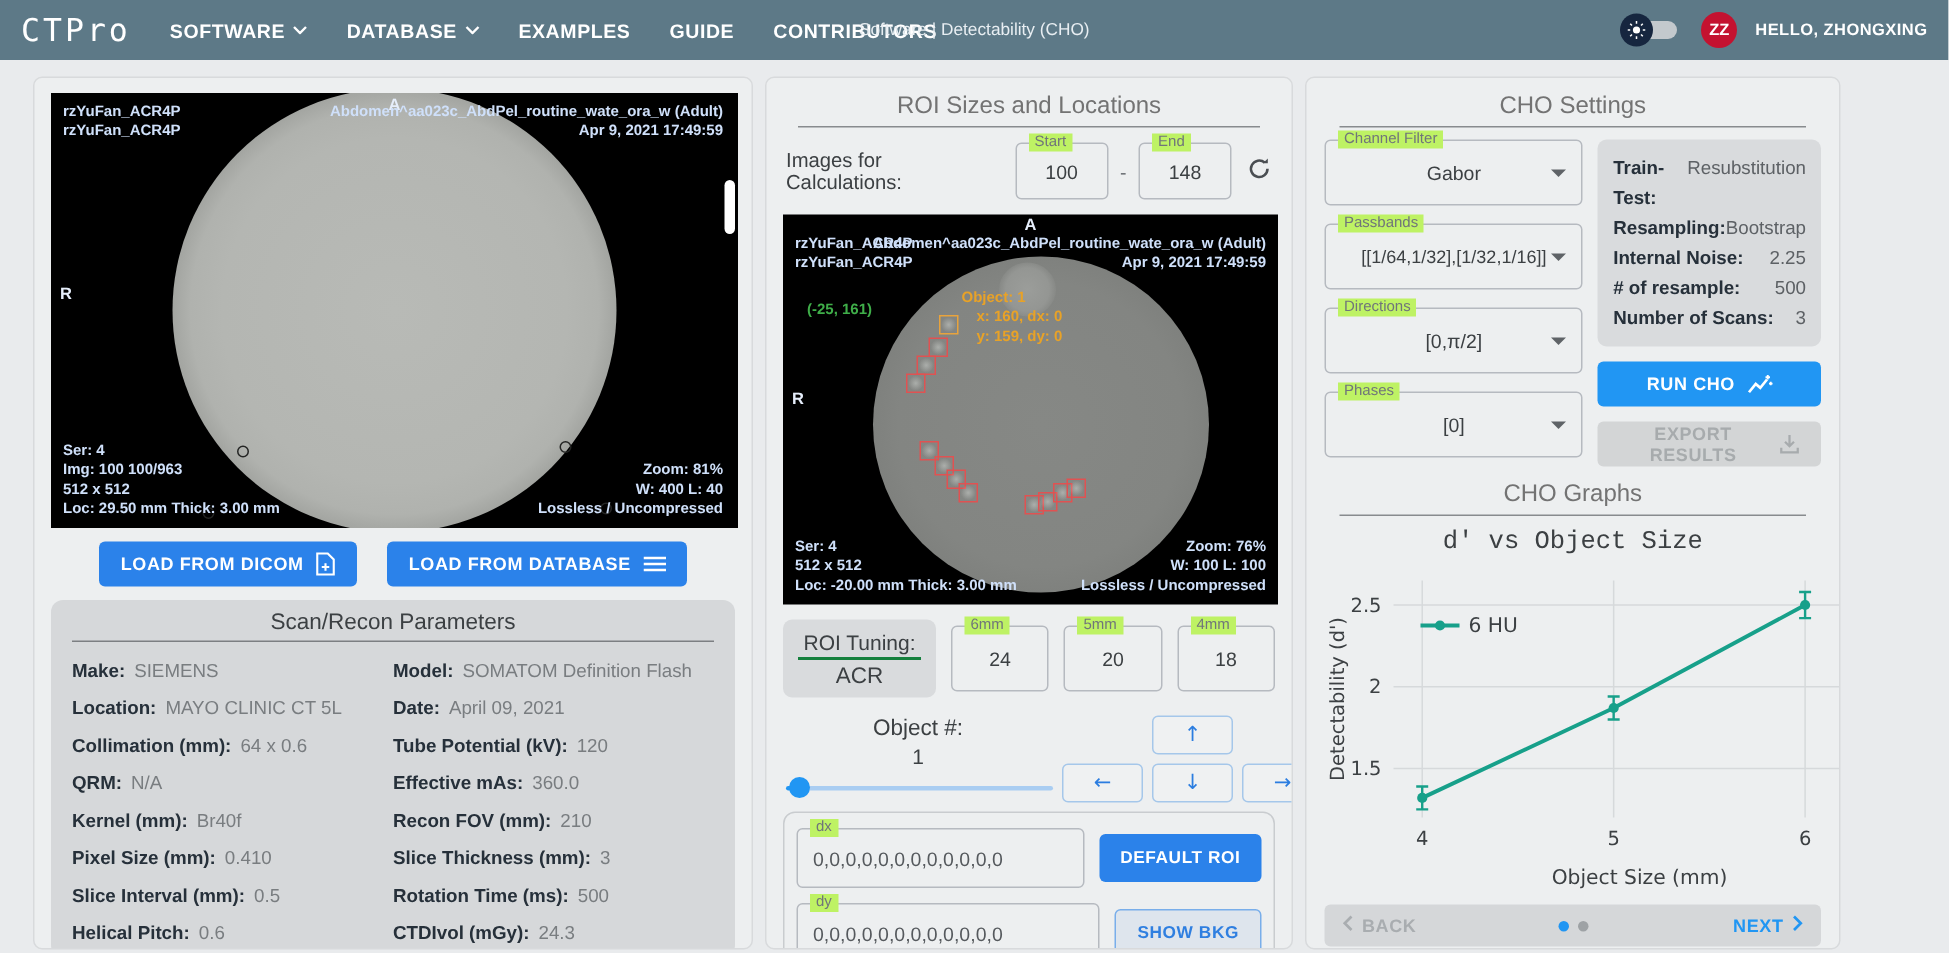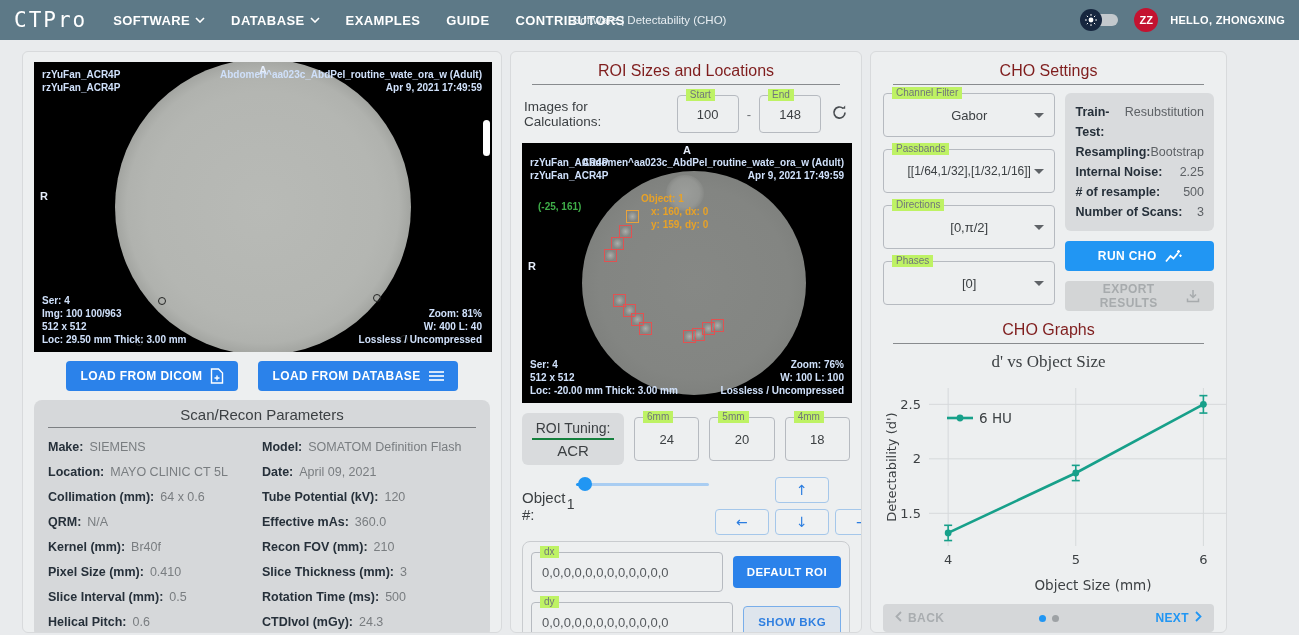--- a/index.html
+++ b/index.html
@@ -19,21 +19,21 @@
   .avatar { width:24px; height:24px; border-radius:50%; background:#c41230; color:#fff; font-size:11px; font-weight:bold; display:flex; align-items:center; justify-content:center; cursor:pointer; }
   .greeting { font-size:11px; font-weight:bold; letter-spacing:.3px; }
 
   
   .main { display:flex; gap:8px; padding:11px 22px 10px; }
   .card { background:#edeff0; border:1px solid #d8dadc; border-radius:6px; height:582px; overflow:hidden; }
   .card.left { width:480px; padding:10px 11px; }
   .card.mid { width:352px; padding:8px 11px; }
   .card.right { width:357px; padding:8px 12px; }
 
-  .sec-title { text-align:center; font-size:16px; color:#7f1d1d; padding:2px 0 4px; }
+  .sec-title { text-align:center; font-size:16px; color:#737373; padding:2px 0 4px; }
   .rule { height:1px; background:#888b8e; margin:0 10px 8px; }
 
   
   .viewer { position:relative; background:#000; overflow:hidden; cursor:crosshair; }
   .viewer.vleft { width:458px; height:290px; }
   .viewer.vmid { width:330px; height:260px; }
   .ov { position:absolute; font-size:10px; font-weight:600; color:#cfe0fa; line-height:13px; white-space:nowrap; }
   .ov.r { text-align:right; }
   .orient { position:absolute; font-size:11px; font-weight:600; color:#e6eefb; }
   .phantom-l { position:absolute; left:50%; top:50%; transform:translate(-50%,-50%); width:296px; height:296px; border-radius:50%;
@@ -84,21 +84,21 @@
 
   .tuning-row { display:flex; gap:10px; margin:10px 0 4px; align-items:center; }
   .tuning-box { width:102px; height:52px; background:#d9dbdd; border-radius:6px; text-align:center; cursor:pointer;
     font-size:14px; color:#3c4043; display:flex; flex-direction:column; justify-content:center; }
   .tuning-box span { display:block; }
   .tuning-box .lab { border-bottom:2px solid #15803d; margin:0 10px; padding-bottom:2px; }
   .tuning-box .val { padding-top:2px; font-size:15px; }
   .tuning-row .mfield { flex:1; height:44px; }
 
   .object-row { display:flex; margin:12px 0 6px; }
-  .obj-left { width:57%; display:flex; flex-direction:row; align-items:center; }
+  .obj-left { width:57%; display:flex; flex-direction:column; align-items:center; }
   .obj-label { font-size:15px; color:#3c4043; }
   .obj-value { font-size:14px; color:#3c4043; margin:2px 0 6px; }
   .slider { position:relative; width:178px; height:14px; cursor:pointer; align-self:flex-start; margin-left:2px; }
   .slider .track { position:absolute; top:6px; left:0; right:0; height:3px; border-radius:2px; background:linear-gradient(to right,#2196f3 0 7%,#a9cdf2 7%); }
   .slider .dot { position:absolute; left:2px; top:0; width:14px; height:14px; border-radius:50%; background:#2196f3; }
   .arrow-pad { display:grid; grid-template-columns:repeat(3,54px); grid-template-rows:26px 26px; gap:6px; margin-left:6px; }
   .abtn { border:1px solid #a5c7ea; border-radius:4px; background:rgba(255,255,255,.15); color:#2b7de0; font-size:14px;
     display:flex; align-items:center; justify-content:center; cursor:pointer; font-family:"DejaVu Sans",sans-serif; }
   .abtn.up { grid-column:2; grid-row:1; }
   .abtn.l { grid-column:1; grid-row:2; } .abtn.d { grid-column:2; grid-row:2; } .abtn.r3 { grid-column:3; grid-row:2; }
@@ -118,21 +118,21 @@
   .select .dd { position:absolute; right:10px; top:19px; width:0; height:0; border-left:5px solid transparent;
     border-right:5px solid transparent; border-top:5px solid #5f6367; }
   .right-col { flex:1; display:flex; flex-direction:column; gap:10px; }
   .info-box { background:#d9dbdd; border-radius:6px; padding:9px 10px; }
   .info-row { display:flex; justify-content:space-between; font-size:12.5px; line-height:20px; }
   .info-row .il { font-weight:bold; color:#26303a; }
   .info-row .iv { color:#5d6165; }
   .right-col .btn { justify-content:center; width:100%; }
   .run { background:#2196f3; }
 
-  .chart-title { text-align:center; font-size:17px; color:#3c4043; font-family:Liberation Serif, serif; margin:0 0 2px; }
+  .chart-title { text-align:center; font-size:17px; color:#3c4043; font-family:Liberation Mono, monospace; margin:0 0 2px; }
   #chart-svg { width:380px; height:226px; display:block; font-family:"DejaVu Sans",sans-serif; }
 
   .pager { height:28px; background:#d5d7d9; border-radius:4px; display:flex; align-items:center; padding:0 12px; margin-top:4px; }
   .pager .pbtn { font-size:12px; font-weight:bold; letter-spacing:.4px; display:flex; align-items:center; gap:6px; cursor:pointer; }
   .pager .back { color:#a9adb0; }
   .pager .next { color:#2196f3; margin-left:auto; }
   .dots { position:absolute; left:50%; transform:translateX(-50%); display:flex; gap:6px; }
   .pager { position:relative;gap:28px; }
   .dot2 { width:7px; height:7px; border-radius:50%; background:#9ea2a5; cursor:pointer; }
   .dot2.active { background:#2196f3; }

